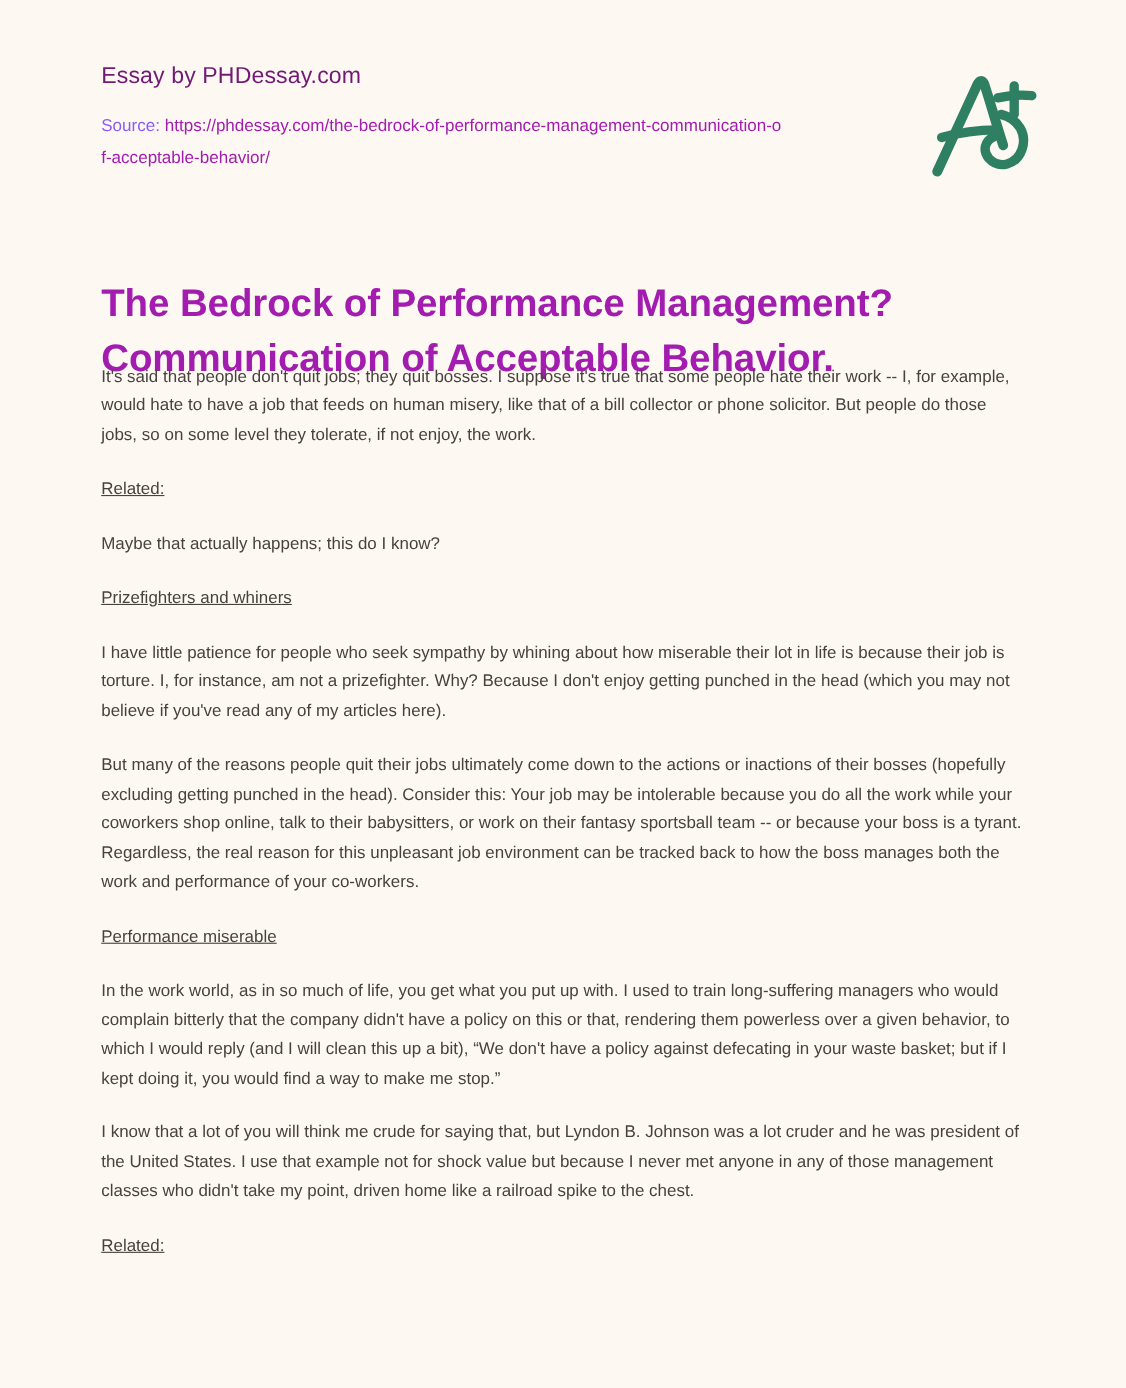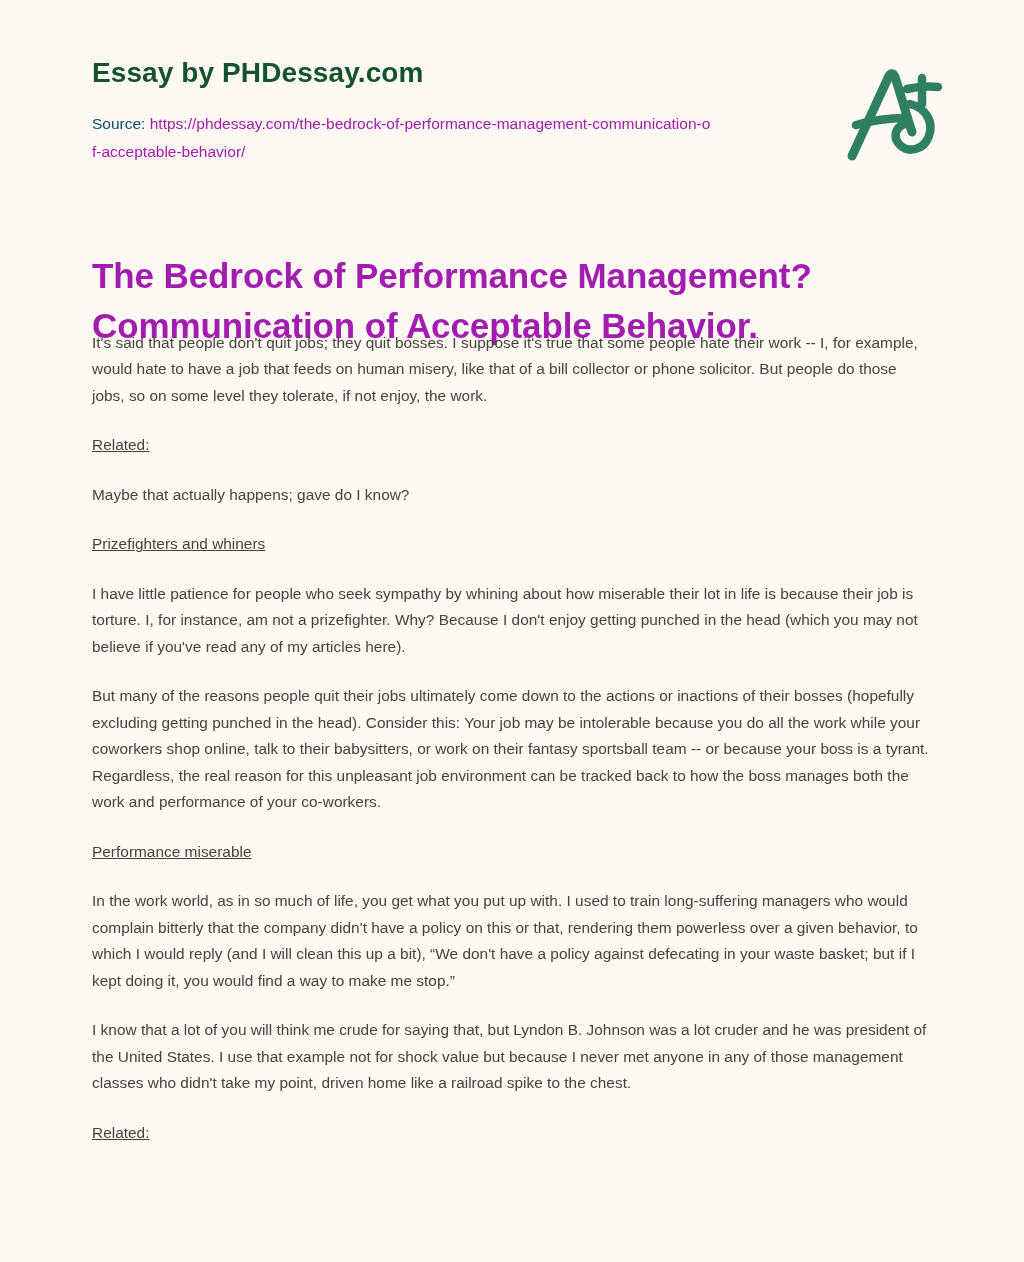--- a/index.html
+++ b/index.html
@@ -26,39 +26,39 @@
 
   
   .header {
     position: absolute;
     left: 92px;
     top: 56px;
     width: 860px;
   }
 
   .brand-line {
-    font-size: 28px;
-    font-weight: 700;
-    color: #14532d;
+    font-size: 21px;
+    font-weight: 400;
+    color: #701a75;
     letter-spacing: 0.1px;
     line-height: 1.2;
     white-space: nowrap;
   }
 
   .source-line {
     margin-top: 20px;
     font-size: 15.5px;
     line-height: 1.85;
     color: #7d7a74;
     max-width: 620px;
     word-break: break-word;
   }
 
   .source-label {
-    color: #0c4a6e;
+    color: #8b5cf6;
   }
 
   .source-url {
     color: #a21caf;
     text-decoration: none;
     word-break: break-all;
   }
 
   
   .logo {
@@ -134,21 +134,21 @@
 
       <path d="M73 37 C82 35 95 34 104 35" stroke-width="8.5"></path>
     </svg>
   </div>
 
   <h1 class="article-title">The Bedrock of Performance Management? Communication of Acceptable Behavior.</h1>
 
   <div class="article-body">
     <p class="para">It's said that people don't quit jobs; they quit bosses. I suppose it's true that some people hate their work -- I, for example, would hate to have a job that feeds on human misery, like that of a bill collector or phone solicitor. But people do those jobs, so on some level they tolerate, if not enjoy, the work.</p>
     <p class="para subhead">Related:</p>
-    <p class="para">Maybe that actually happens; gave do I know?</p>
+    <p class="para">Maybe that actually happens; this do I know?</p>
     <p class="para subhead">Prizefighters and whiners</p>
     <p class="para">I have little patience for people who seek sympathy by whining about how miserable their lot in life is because their job is torture. I, for instance, am not a prizefighter. Why? Because I don't enjoy getting punched in the head (which you may not believe if you've read any of my articles here).</p>
     <p class="para">But many of the reasons people quit their jobs ultimately come down to the actions or inactions of their bosses (hopefully excluding getting punched in the head). Consider this: Your job may be intolerable because you do all the work while your coworkers shop online, talk to their babysitters, or work on their fantasy sportsball team -- or because your boss is a tyrant. Regardless, the real reason for this unpleasant job environment can be tracked back to how the boss manages both the work and performance of your co-workers.</p>
     <p class="para subhead">Performance miserable</p>
     <p class="para">In the work world, as in so much of life, you get what you put up with. I used to train long-suffering managers who would complain bitterly that the company didn't have a policy on this or that, rendering them powerless over a given behavior, to which I would reply (and I will clean this up a bit), “We don't have a policy against defecating in your waste basket; but if I kept doing it, you would find a way to make me stop.”</p>
     <p class="para">I know that a lot of you will think me crude for saying that, but Lyndon B. Johnson was a lot cruder and he was president of the United States. I use that example not for shock value but because I never met anyone in any of those management classes who didn't take my point, driven home like a railroad spike to the chest.</p>
     <p class="para subhead">Related:</p>
 
   </div>
 

